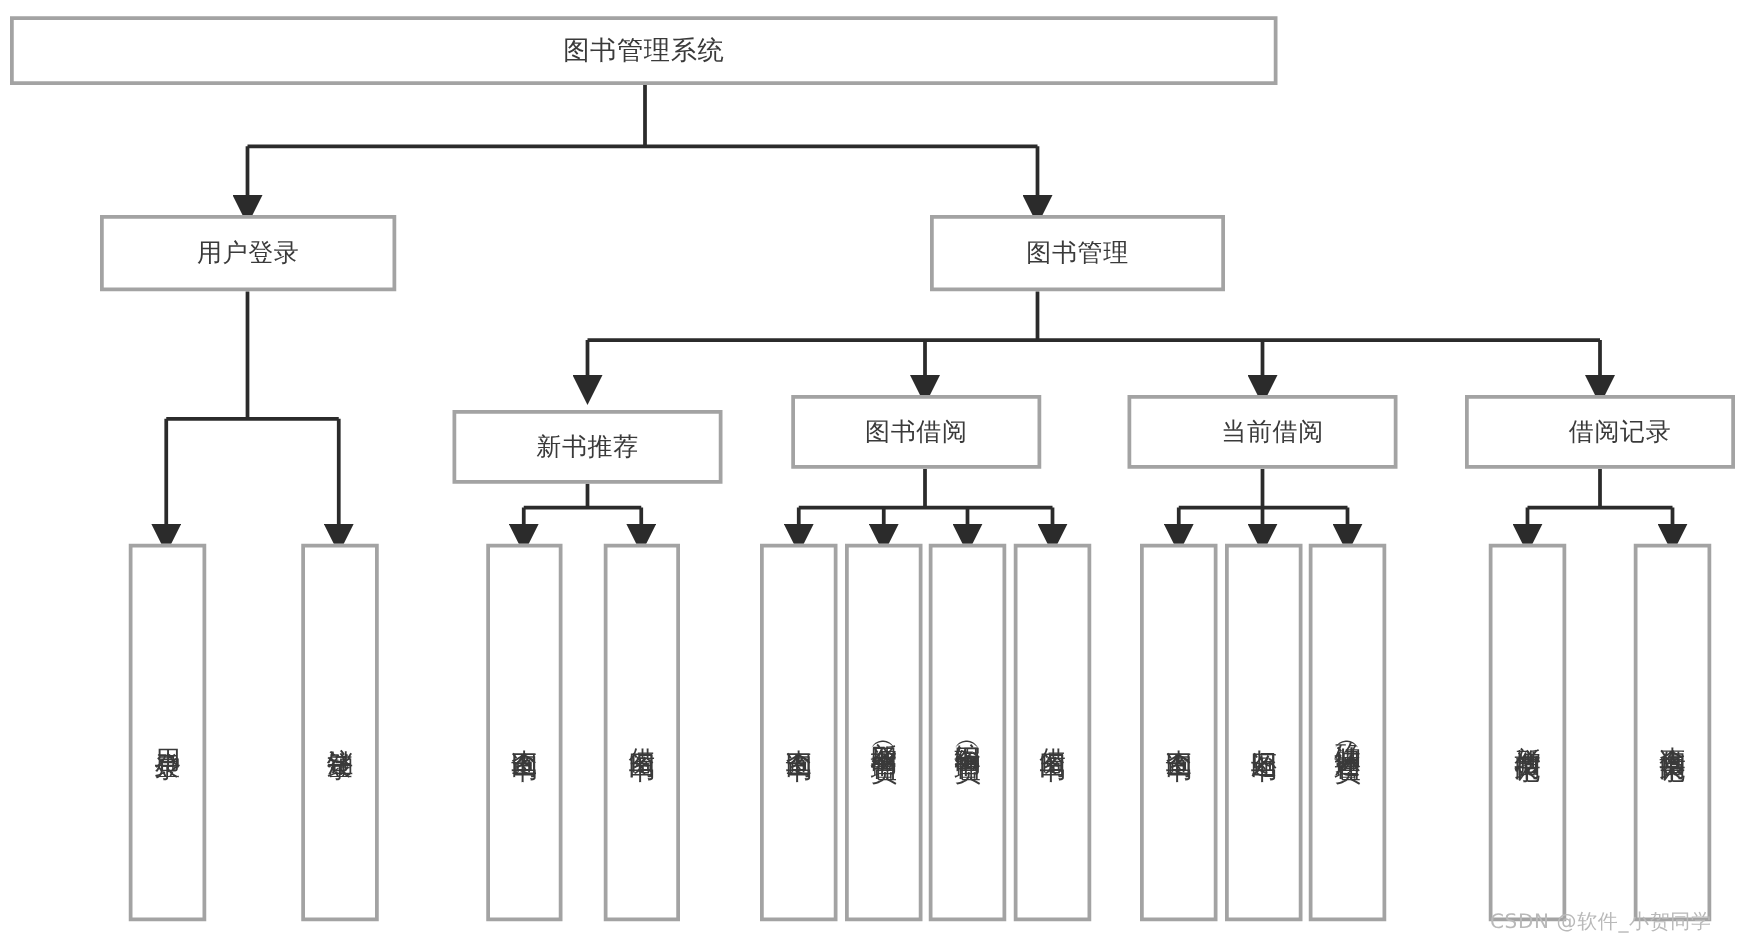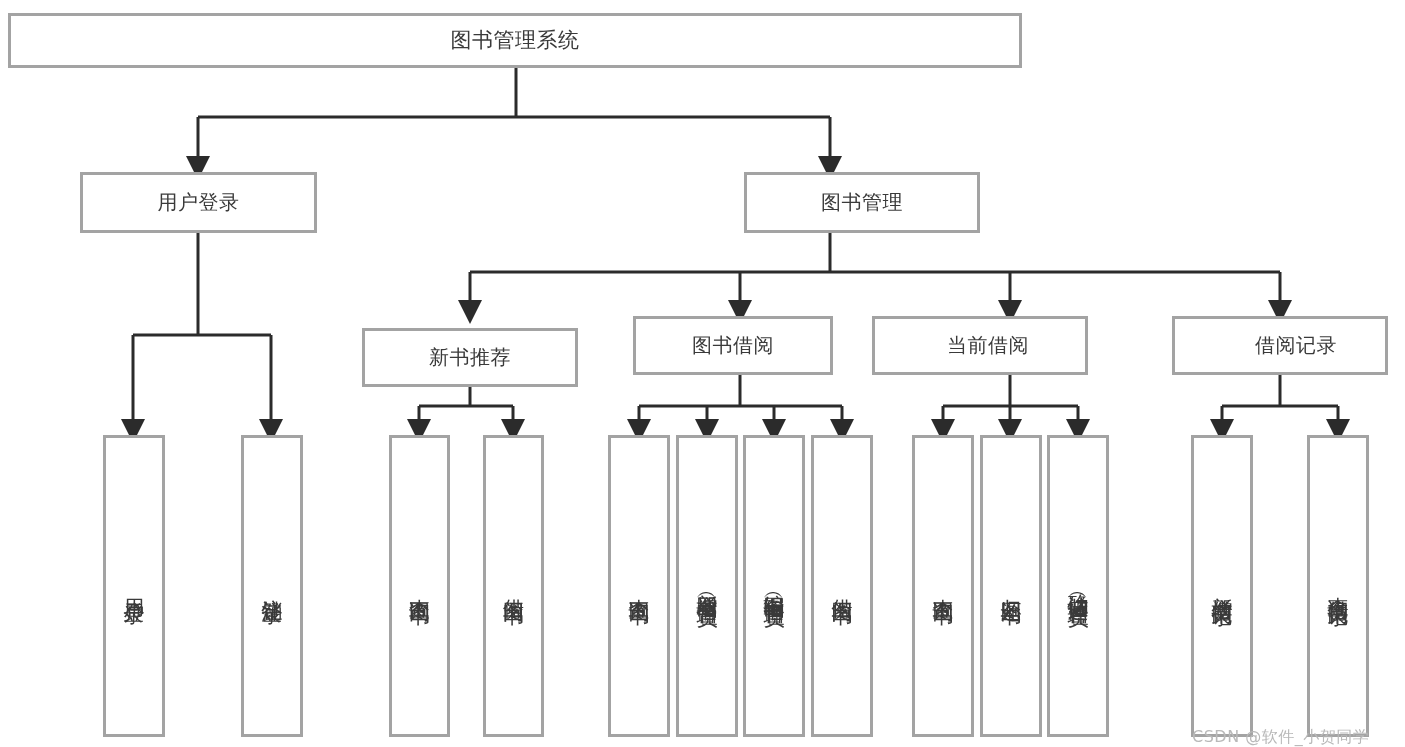--- a/index.html
+++ b/index.html
@@ -145,21 +145,21 @@
   <div class="node node-level1" style="left:712px; top:172px; width:236px; height:61px;margin-left:32px;">
     <span class="node-label">图书管理</span>
   </div>
 
   <div class="node node-level2" style="left:362px; top:328px; width:216px; height:59px;">
     <span class="node-label">新书推荐</span>
   </div>
   <div class="node node-level2" style="left:633px; top:316px; width:200px; height:59px;">
     <span class="node-label">图书借阅</span>
   </div>
-  <div class="node node-level2" style="left:872px; top:316px; width:216px; height:59px;padding-left:16px;">
+  <div class="node node-level2" style="left:902px; top:316px; width:216px; height:59px;padding-left:16px;">
     <span class="node-label">当前借阅</span>
   </div>
   <div class="node node-level2" style="left:1172px; top:316px; width:216px; height:59px;padding-left:32px;">
     <span class="node-label">借阅记录</span>
   </div>
 
   <div class="node node-leaf" style="left:103px; top:435px; width:62px; height:302px;">
     <span class="node-label">用户登录</span>
   </div>
   <div class="node node-leaf" style="left:241px; top:435px; width:62px; height:302px;">

